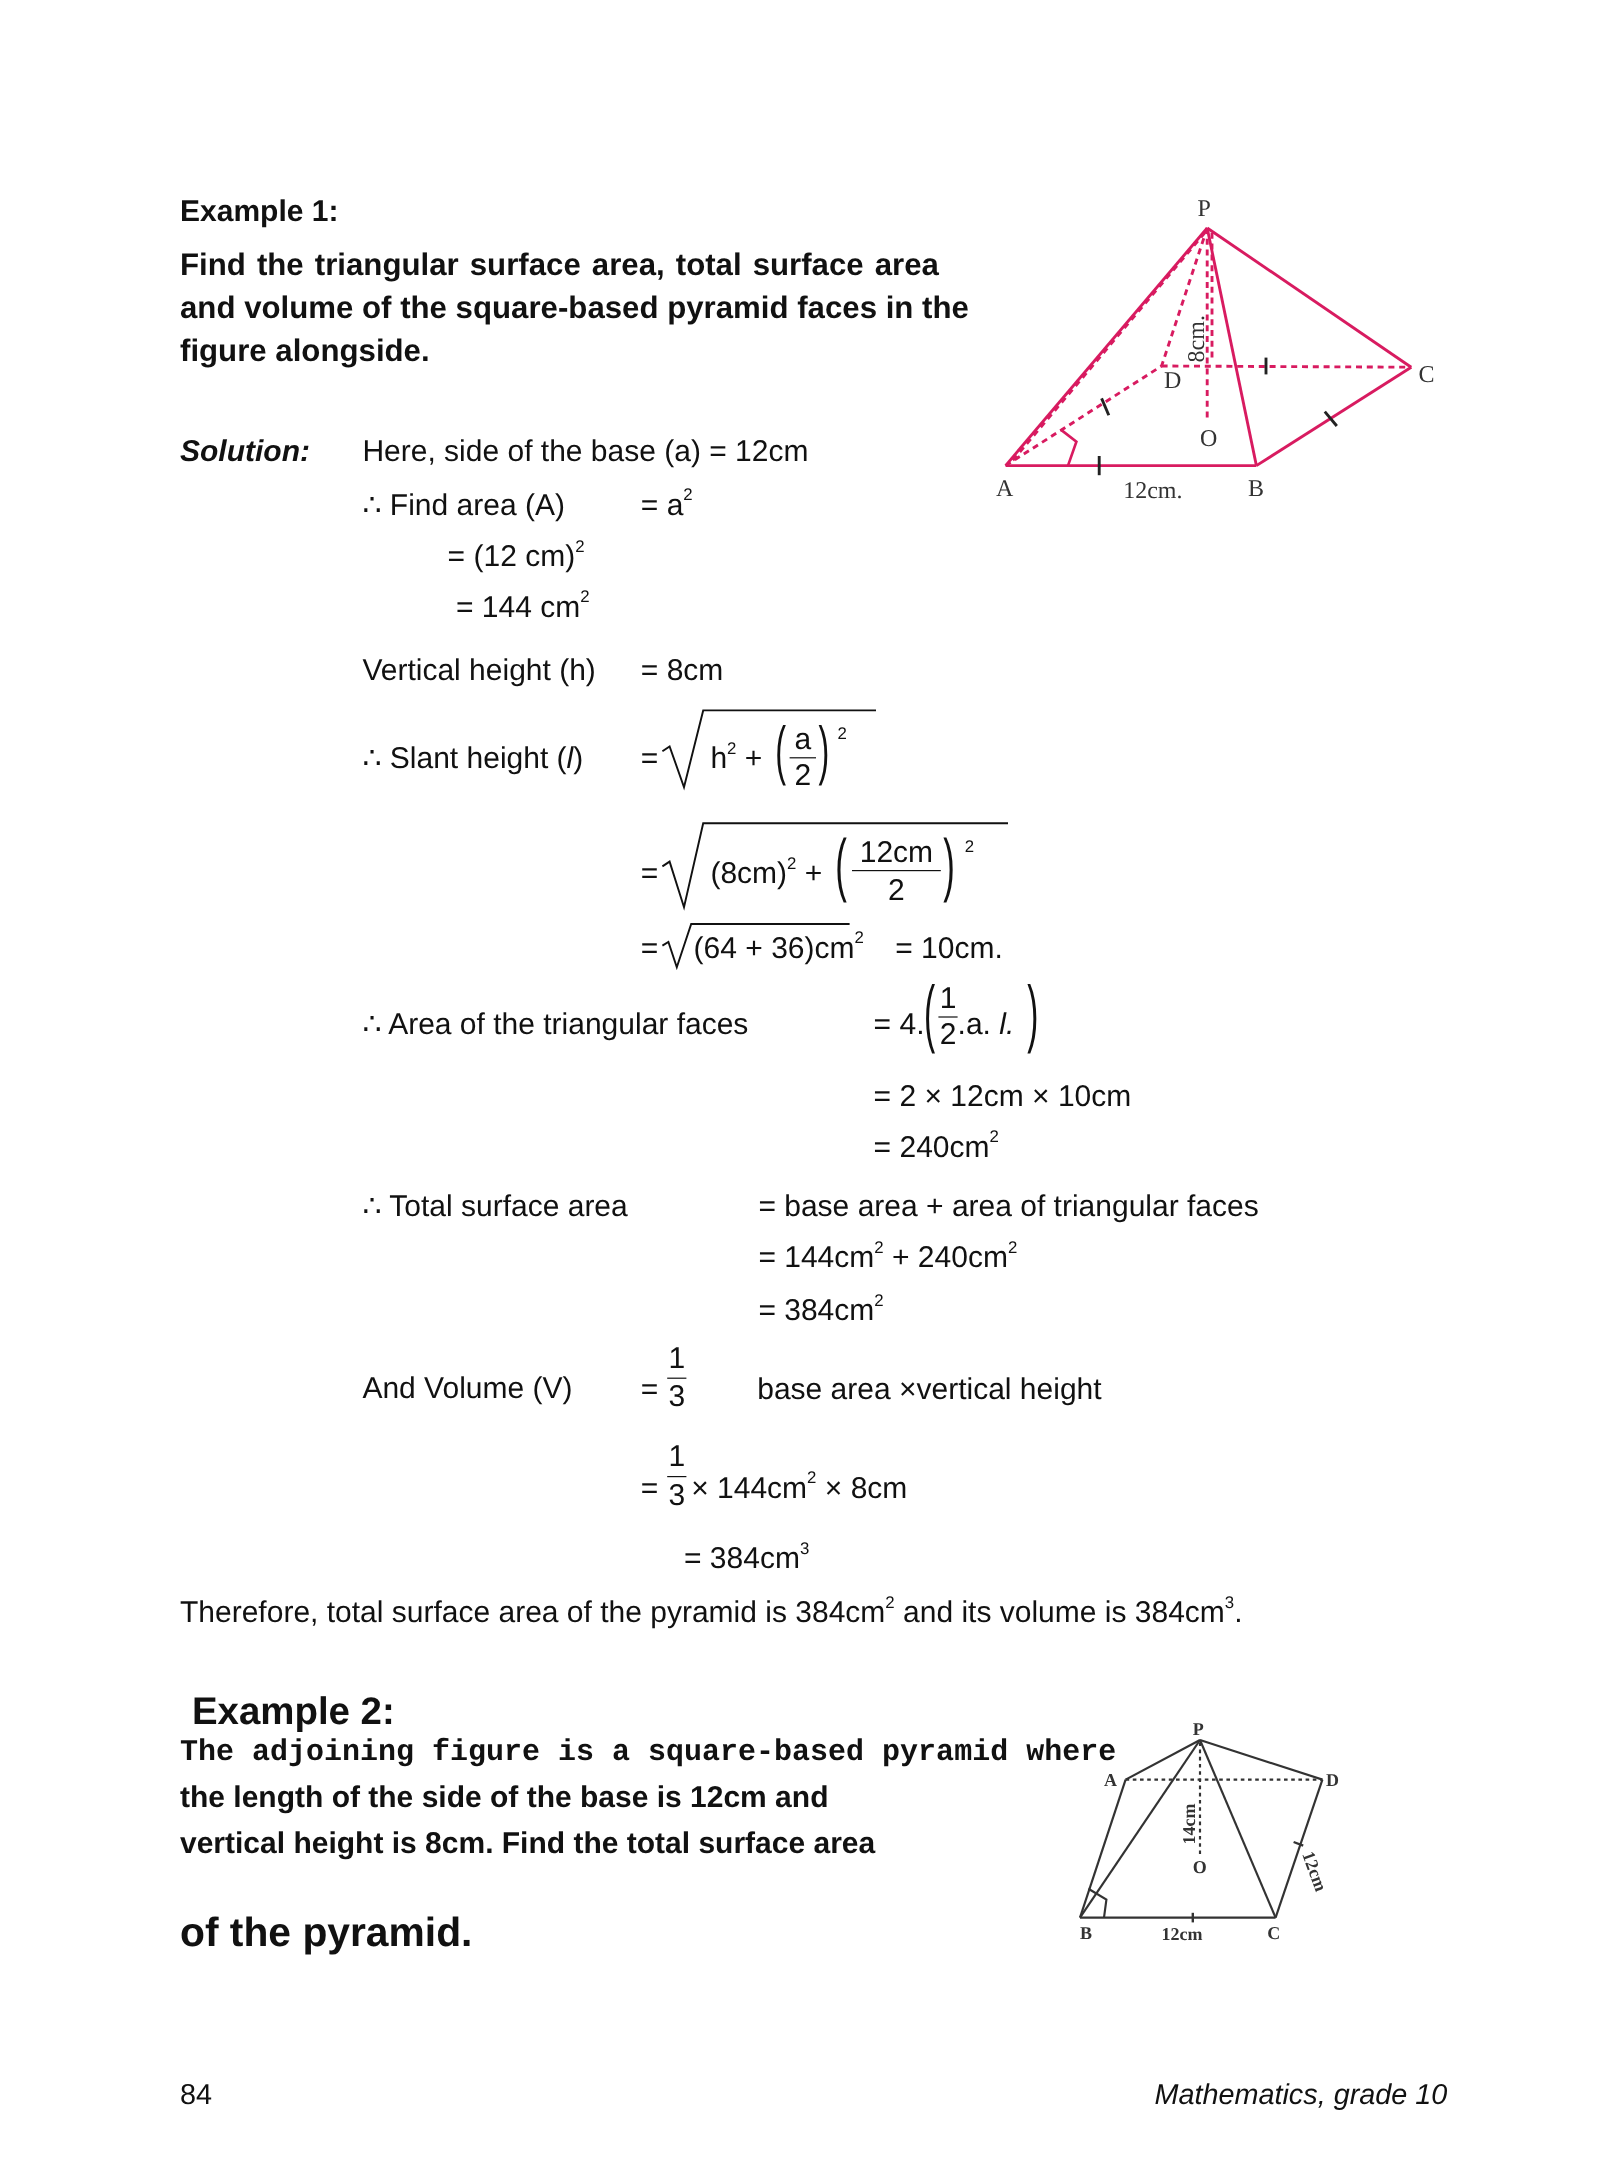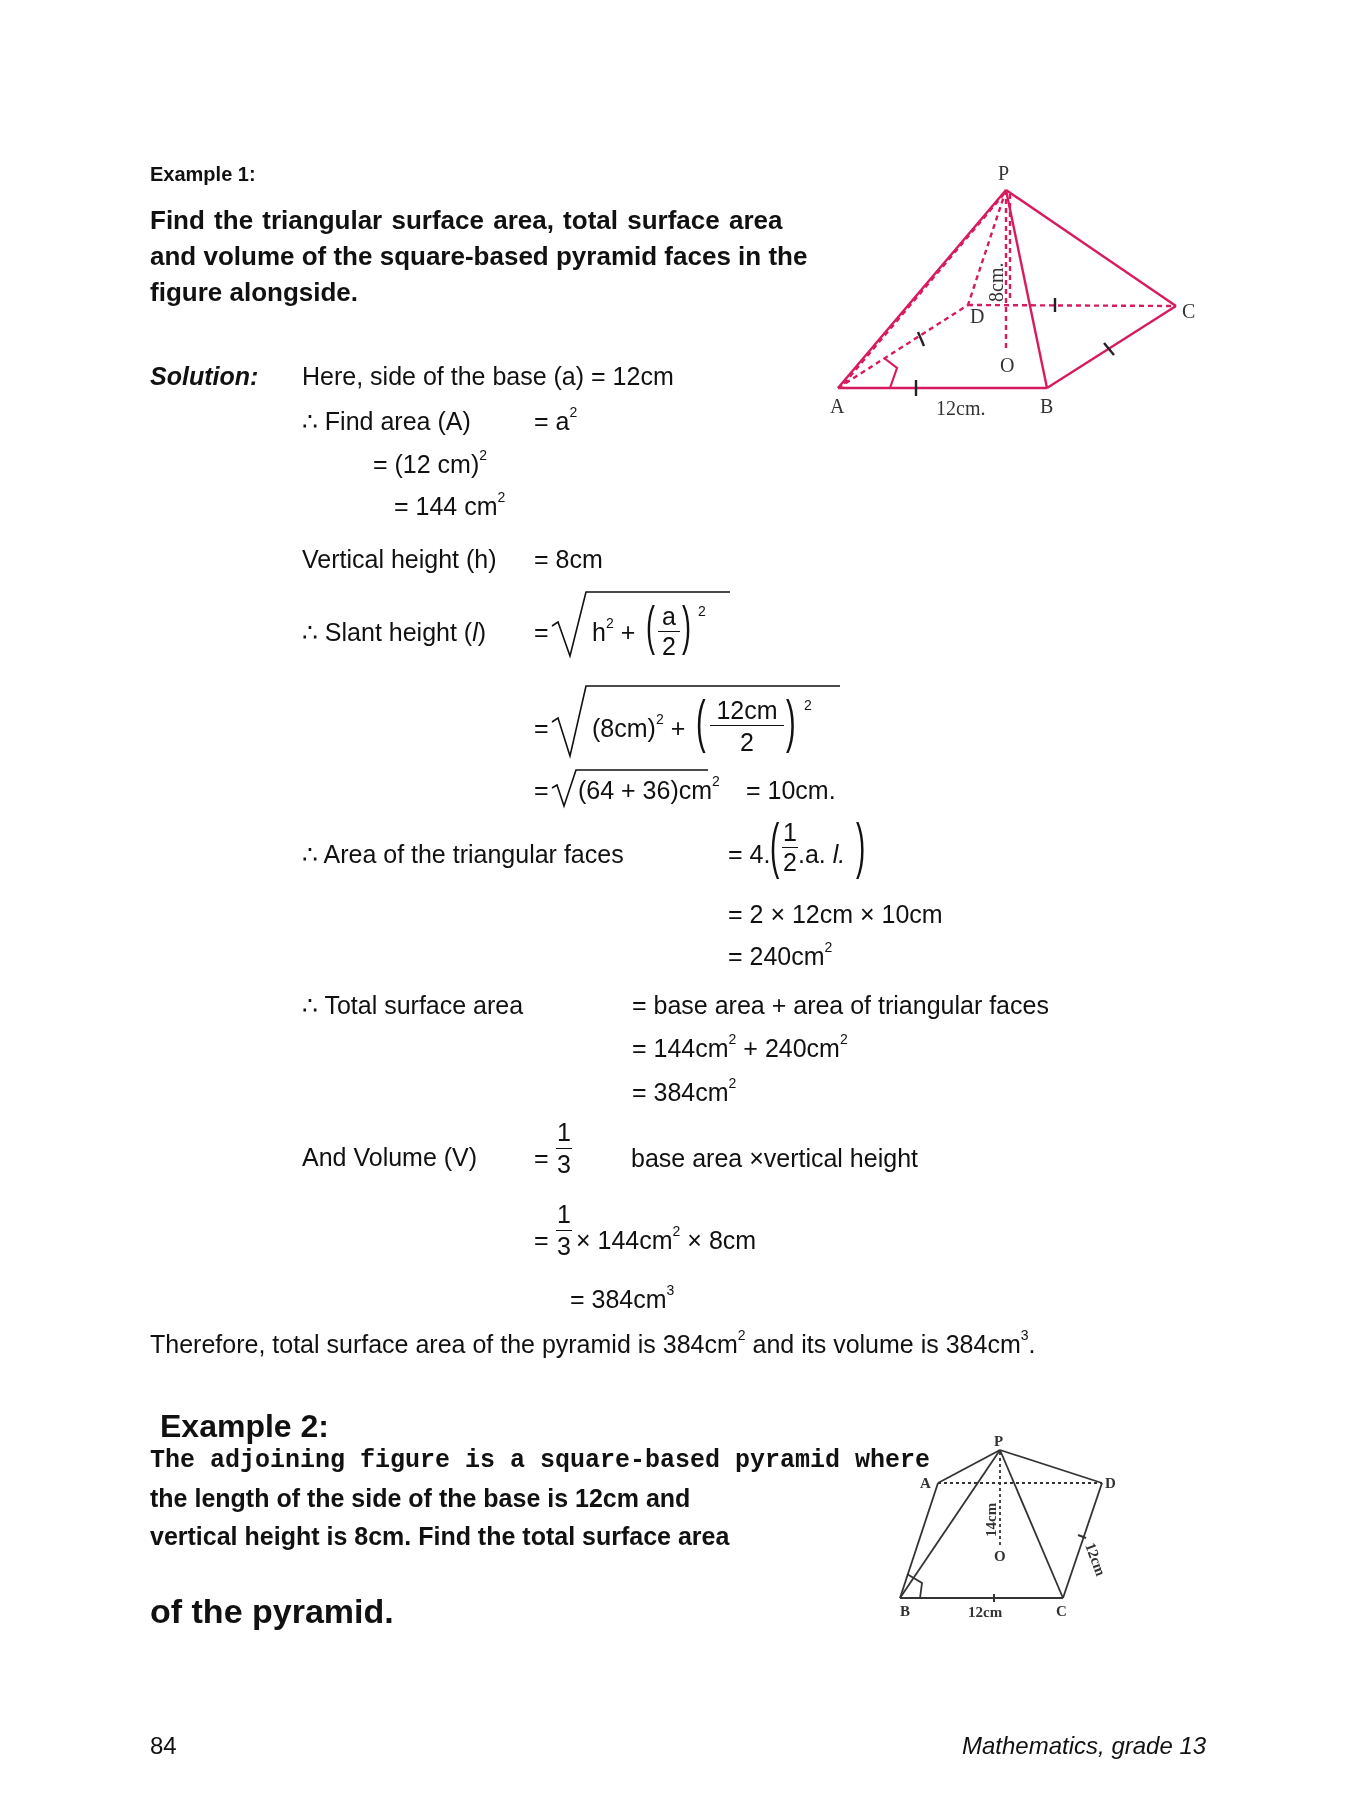--- a/index.html
+++ b/index.html
@@ -9,21 +9,21 @@
   .b { font-weight:bold; }
   .bi { font-weight:bold; font-style:italic; }
   .it { font-style:italic; }
   sup { font-size:14px; vertical-align:top; position:relative; top:-4px; }
   svg { position:absolute; overflow:visible; }
   .fig-label { font-family:"Liberation Serif", serif; fill:#333; }
 </style>
 </head>
 <body>
 
-<div class="t b" style="left:150px; top:164px; font-size:20px;">Example 1:</div>
+<div class="t b" style="left:150px; top:164px; font-size:25px;">Example 1:</div>
 <div class="t b" style="left:150px; top:207px; font-size:26px; word-spacing:2px;">Find  the  triangular  surface  area,  total  surface  area</div>
 <div class="t b" style="left:150px; top:243px; font-size:26px;">and volume of the square-based pyramid faces in the</div>
 <div class="t b" style="left:150px; top:279px; font-size:26px;">figure alongside.</div>
 
 <svg style="left:0; top:0;" width="1350" height="500">
   <g stroke="#d81b60" stroke-width="2.4" fill="none">
 
     <line x1="1006" y1="190" x2="838" y2="388"></line>
     <line x1="1006" y1="190" x2="1047" y2="388"></line>
     <line x1="1006" y1="190" x2="1176" y2="306"></line>
@@ -58,21 +58,21 @@
     <text x="0" y="0" transform="translate(1003,302) rotate(-90)">8cm.</text>
   </g>
 </svg>
 
 <div class="t bi" style="left:150px; top:364px;">Solution:</div>
 <div class="t" style="left:302px; top:364px;">Here, side of the base (a) = 12cm</div>
 
 <div class="t" style="left:302px; top:409px;">∴ Find area (A)</div>
 <div class="t" style="left:534px; top:409px;"><span>= a</span><sup>2</sup></div>
 <div class="t" style="left:373px; top:452px;"><span>= (12 cm)</span><sup>2</sup></div>
-<div class="t" style="left:394px; top:494px;"><span>= 144 cm</span><sup>2</sup></div>
+<div class="t" style="left:380px; top:494px;"><span>= 144 cm</span><sup>2</sup></div>
 
 <div class="t" style="left:302px; top:547px;">Vertical height (h)</div>
 <div class="t" style="left:534px; top:547px;">= 8cm</div>
 
 <div class="t" style="left:302px; top:620px;"><span>∴ Slant height (</span><span class="it">l</span><span>)</span></div>
 <div class="t" style="left:534px; top:590px; height:70px;">
   <span style="position:absolute; left:0; top:30px;">=</span>
   <svg style="left:18px; top:0;" width="180" height="70">
     <polyline points="0,36 6,32 18,66 34,2 178,2" stroke="#111" stroke-width="1.6" fill="none"></polyline>
   </svg>
@@ -182,13 +182,13 @@
     <text x="900" y="1616">B</text>
     <text x="1056" y="1616">C</text>
     <text x="994" y="1561">O</text>
     <text x="968" y="1617">12cm</text>
     <text x="0" y="0" transform="translate(996,1537) rotate(-90)">14cm</text>
     <text x="0" y="0" transform="translate(1085,1545) rotate(70)">12cm</text>
   </g>
 </svg>
 
 <div class="t" style="left:150px; top:1734px; font-size:24px;">84</div>
-<div class="t it" style="left:962px; top:1734px; font-size:24px;">Mathematics, grade 13</div>
+<div class="t it" style="left:962px; top:1734px; font-size:24px;">Mathematics, grade 10</div>
 
 </body></html>

